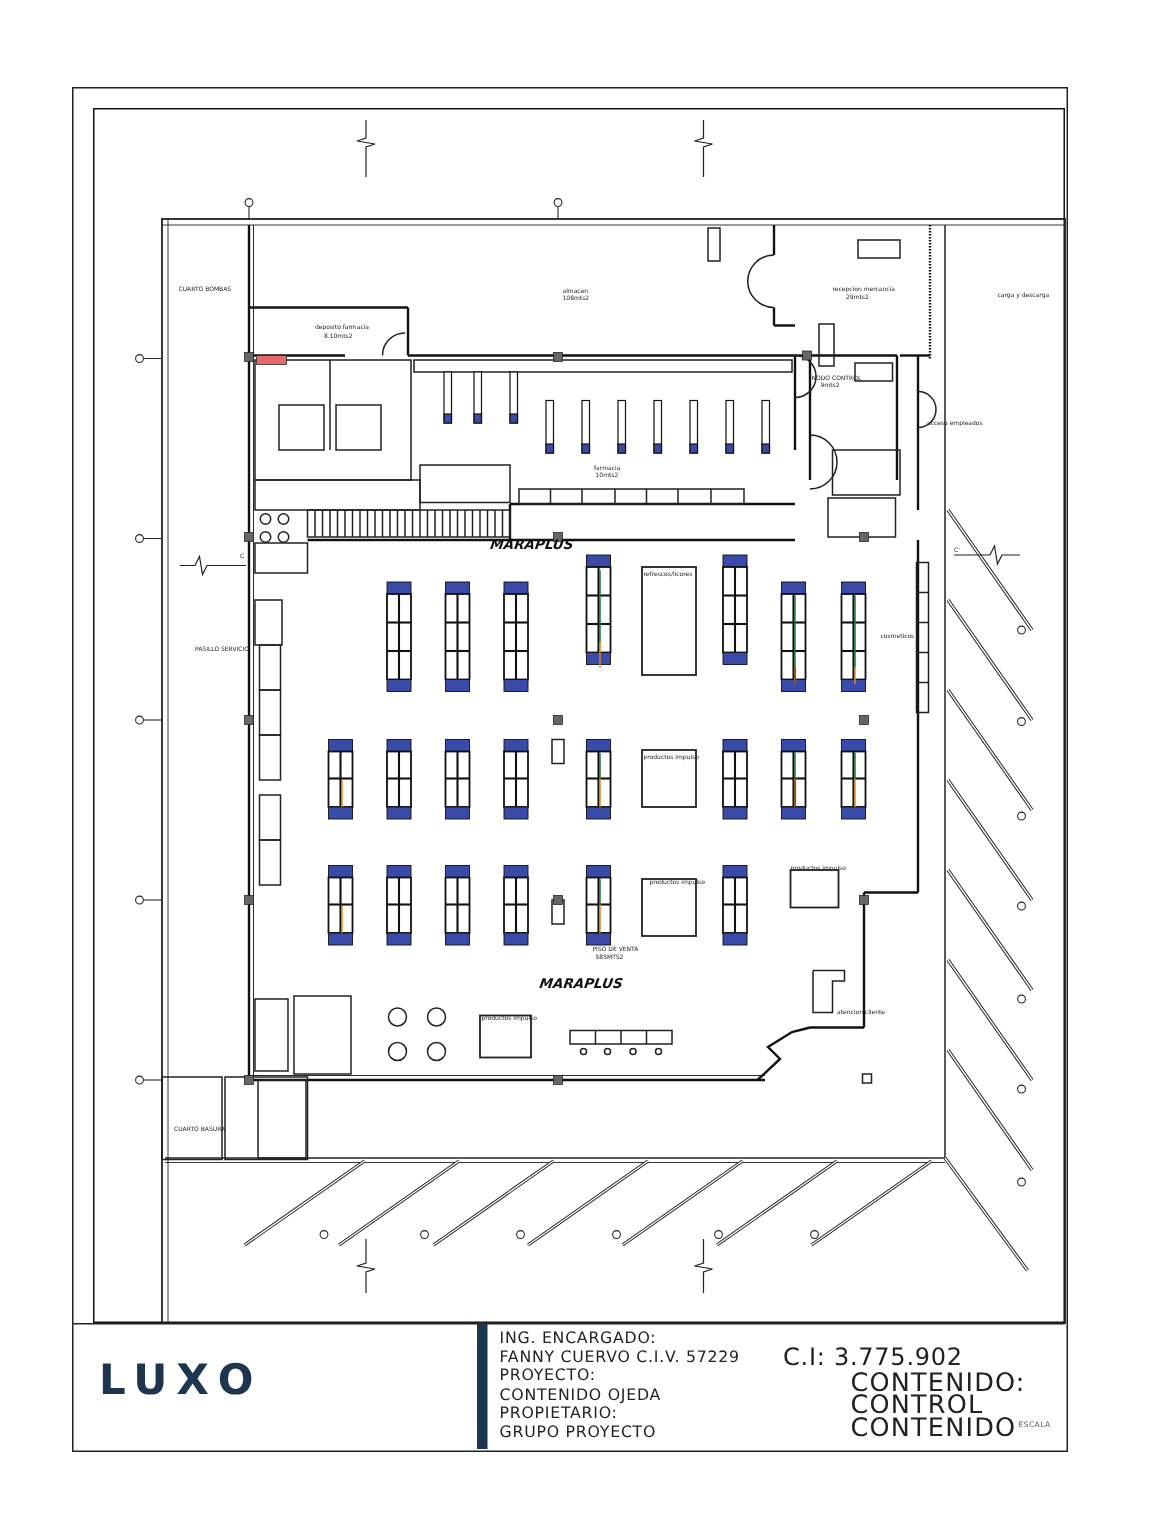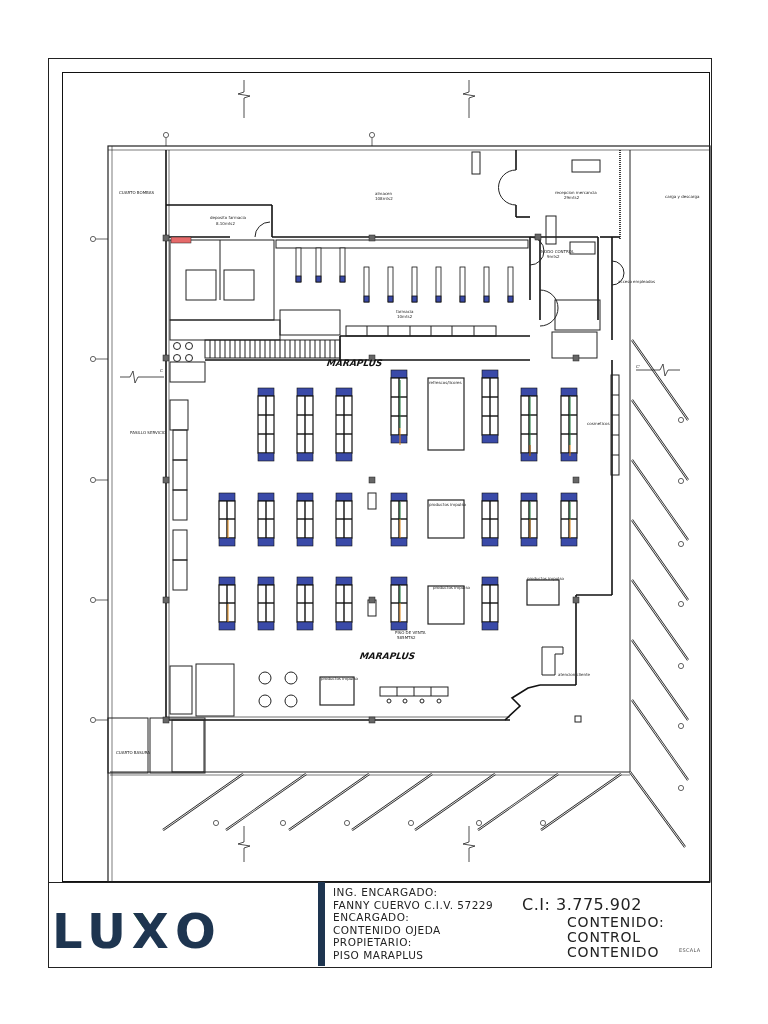--- a/index.html
+++ b/index.html
@@ -1,27 +1,27 @@
 <!DOCTYPE html>
 <html><head>
 <meta charset="utf-8">
 <style>
   html,body{margin:0;padding:0;background:#fff;}
   body{width:768px;height:1024px;position:relative;overflow:hidden;font-family:"Liberation Sans",sans-serif;}
   .sheet{position:absolute;left:48px;top:58px;width:662px;height:908px;border:1px solid #222;background:#fff;}
   .plan-frame{position:absolute;left:62px;top:72px;width:646px;height:808px;border:1.5px solid #111;}
   svg.plan{position:absolute;left:0;top:0;}
   .titleblock{position:absolute;left:48px;top:882px;width:662px;height:84px;border-top:1px solid #222;}
-  .logo{position:absolute;left:52px;top:903px;font-family:"DejaVu Sans",sans-serif;font-weight:bold;font-size:48px;letter-spacing:6px;color:#1e3550;text-align:center;}
+  .logo{position:absolute;left:66px;top:903px;font-family:"DejaVu Sans",sans-serif;font-weight:bold;font-size:28px;letter-spacing:6px;color:#1e3550;text-align:center;}
   .logo .x{position:relative;display:inline-block;}
   .tb-divider{position:absolute;left:318px;top:882px;width:7px;height:84px;background:#1e3550;}
   .tb-text{position:absolute;font-family:"DejaVu Sans",sans-serif;color:#222;font-size:10.5px;line-height:12.5px;letter-spacing:0.5px;}
   .tb-left{left:333px;top:886px;}
   .tb-ci{left:522px;top:899px;font-size:16px;}
-  .tb-contenido{left:567px;top:915px;font-size:14px;line-height:15px;letter-spacing:0.8px;}
+  .tb-contenido{left:567px;top:915px;font-size:17px;line-height:15px;letter-spacing:0.8px;}
   .tb-escala{left:679px;top:944px;font-size:5px;color:#555;letter-spacing:0.3px;}
   .lbl{font-family:"DejaVu Sans",sans-serif;font-size:4px;fill:#222;}
 </style>
 </head>
 <body>
 
 <div class="sheet"></div>
 <div class="plan-frame"></div>
 
 <svg class="plan" width="768" height="1024" viewBox="0 0 768 1024">
@@ -416,24 +416,24 @@
   </g>
 </svg>
 
 <div class="titleblock"></div>
 <div class="logo"><span>LU</span><span class="x">X</span><span>O</span></div>
 <div class="tb-divider"></div>
 
 <div class="tb-text tb-left">
   <div>ING. ENCARGADO:</div>
   <div>FANNY CUERVO C.I.V. 57229</div>
-  <div>ENCARGADO:</div>
+  <div>PROYECTO:</div>
   <div>CONTENIDO OJEDA</div>
   <div>PROPIETARIO:</div>
-  <div>PISO MARAPLUS</div>
+  <div>GRUPO PROYECTO</div>
 </div>
 <div class="tb-text tb-ci">C.I: 3.775.902</div>
 <div class="tb-text tb-contenido">
   <div>CONTENIDO:</div>
   <div>CONTROL</div>
   <div>CONTENIDO</div>
 </div>
 <div class="tb-text tb-escala">ESCALA</div>
 
 <style>.logo .x{color:#1e3550;background:linear-gradient(135deg,#5cb843 0 35%,transparent 35%);-webkit-background-clip:text;}</style>

